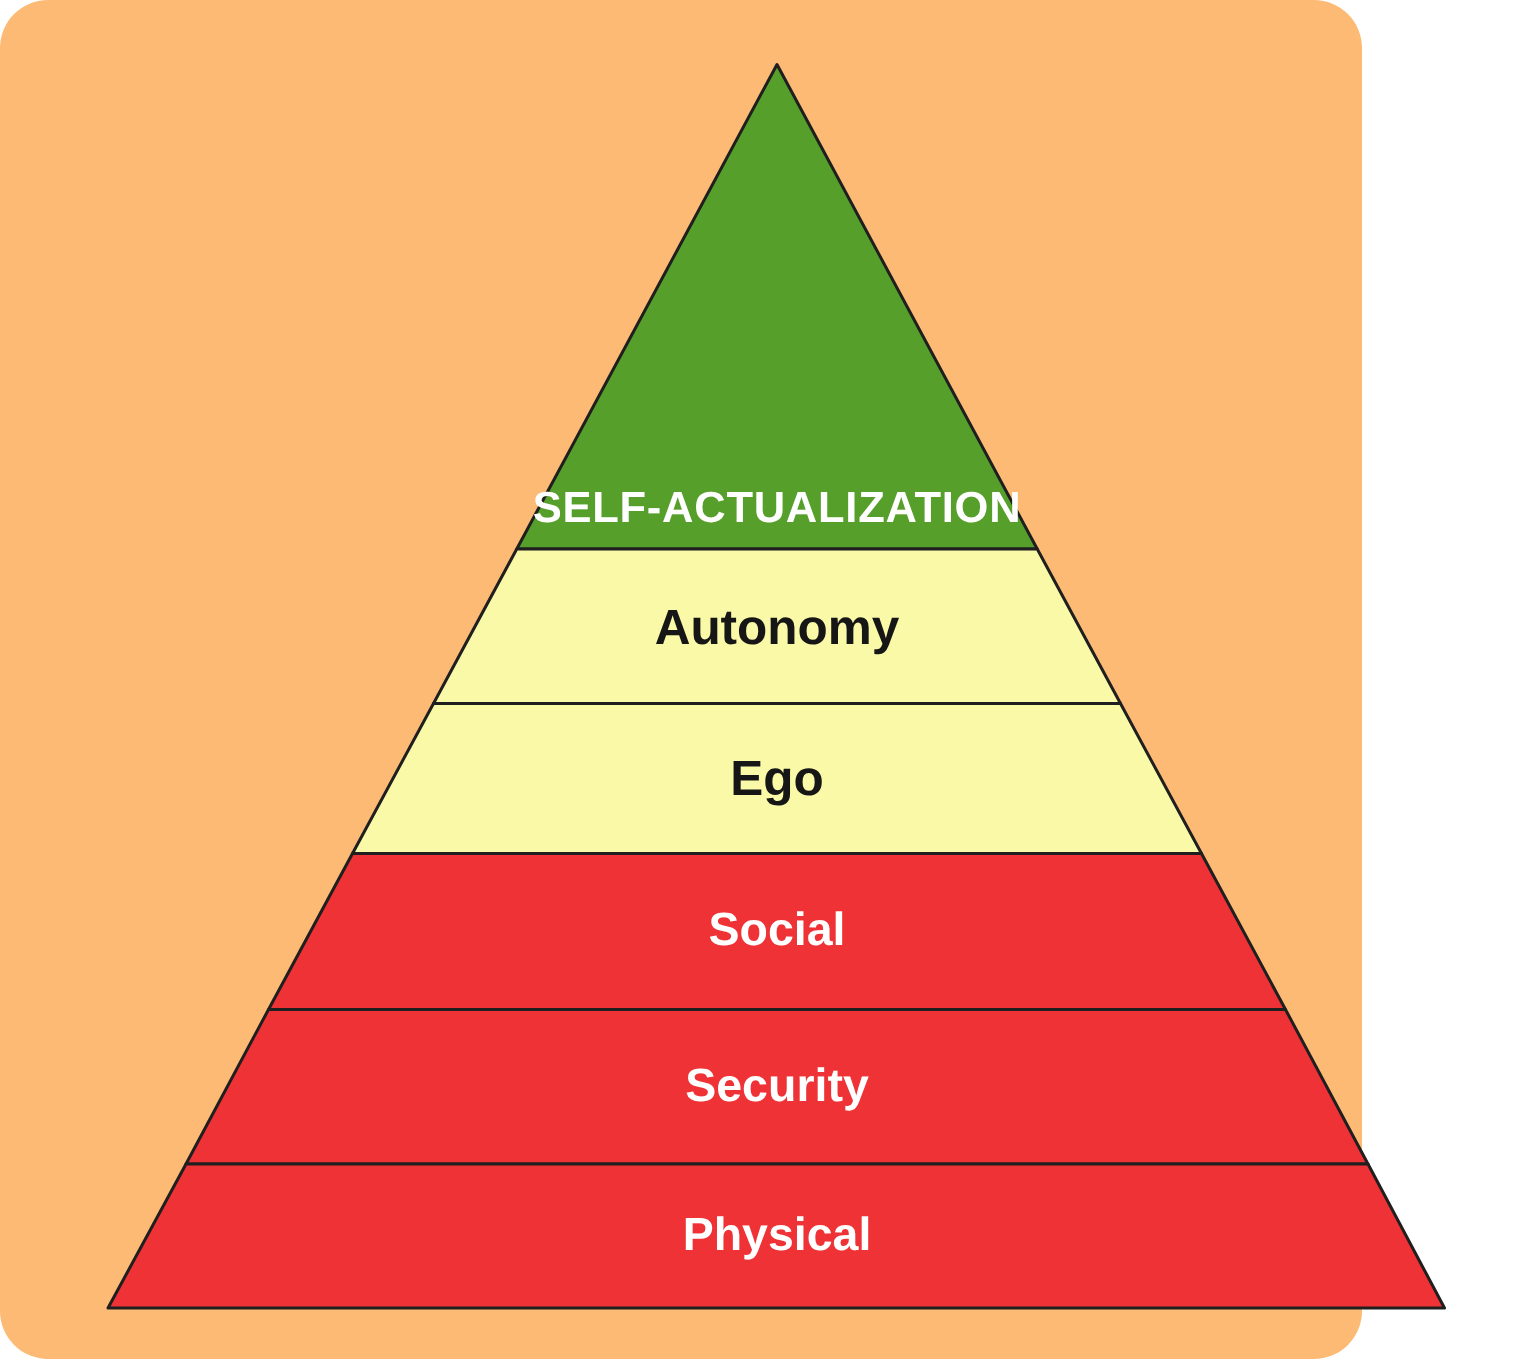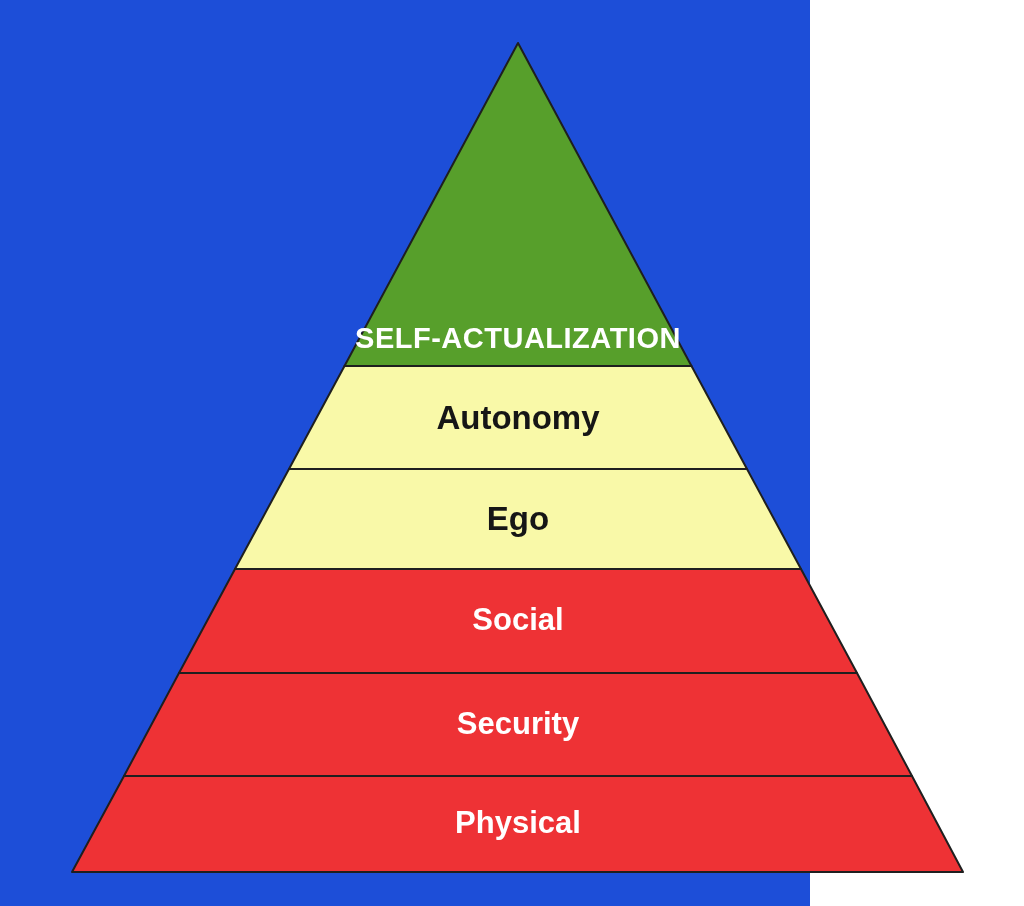--- a/index.html
+++ b/index.html
@@ -5,23 +5,24 @@
   html, body {
     margin: 0;
     padding: 0;
     width: 1024px;
     height: 906px;
     background: #ffffff;
     overflow: hidden;
   }
   .stage {
     position: relative;
-    width: 810px;
+    width: 908px;
     height: 906px;
-    background: #1d4ed8;
+    background: #fdba74;
+    border-radius: 32px;
   }
   svg {
     display: block;
   }
   .level-shape {
     stroke: #1f1f1f;
     stroke-width: 2;
     stroke-linejoin: round;
   }
   .level-label {

